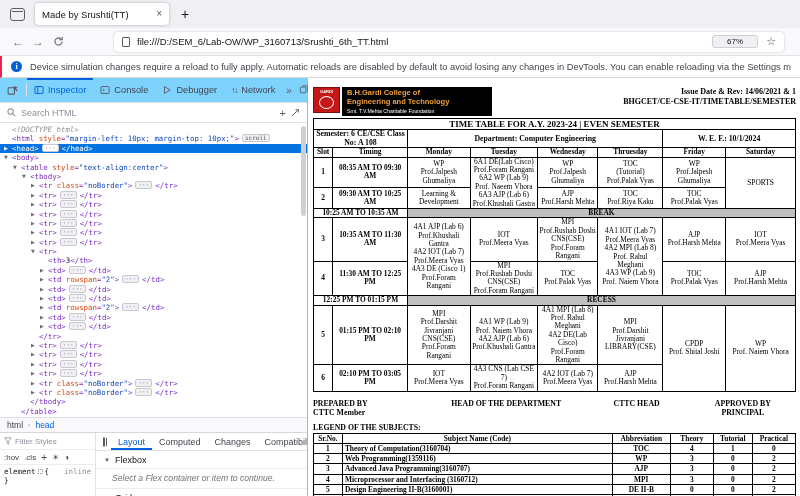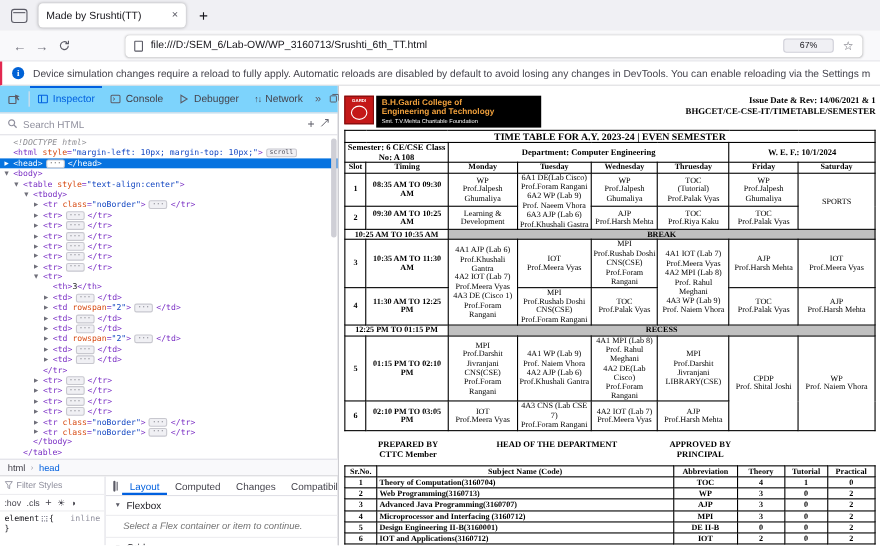--- a/index.html
+++ b/index.html
@@ -450,33 +450,37 @@
 Prof.Foram Rangani</td>
             <td>4A2 IOT (Lab 7)
 Prof.Meera Vyas</td>
             <td>AJP
 Prof.Harsh Mehta</td>
           </tr>
         </tbody>
     </table>
 
     <div class="roles">
-        <div class="role" style="width: 24%; text-align: center;">
+        <div class="role" style="width: 24%;">
           <div>PREPARED BY</div>
           <div>CTTC Member</div>
         </div>
         <div class="role" style="width: 32%;">
           <div>HEAD OF THE DEPARTMENT</div>
+        </div>
+        <div class="role" style="width: 22%;">
+          <div>CTTC HEAD</div>
         </div>
         <div class="role" style="width: 22%;">
           <div>APPROVED BY</div>
           <div>PRINCIPAL</div>
         </div>
       </div>
 
+    <div class="legend-heading">LEGEND OF THE SUBJECTS:</div>
     <table class="legend">
       <colgroup>
           <col style="width: 6%;">
           <col style="width: 56%;">
           <col style="width: 12%;">
           <col style="width: 9%;">
           <col style="width: 8%;">
           <col style="width: 9%;">
         </colgroup>
       <tbody>
@@ -491,21 +495,21 @@
       <tr>
             <td>1</td>
             <td class="name">Theory of Computation(3160704)</td>
             <td>TOC</td>
             <td>4</td>
             <td>1</td>
             <td>0</td>
           </tr>
           <tr>
             <td>2</td>
-            <td class="name">Web Programming(3160713)</td>
+            <td class="name">Web Programming(1359116)</td>
             <td>WP</td>
             <td>3</td>
             <td>0</td>
             <td>2</td>
           </tr>
           <tr>
             <td>3</td>
             <td class="name">Advanced Java Programming(3160707)</td>
             <td>AJP</td>
             <td>3</td>

